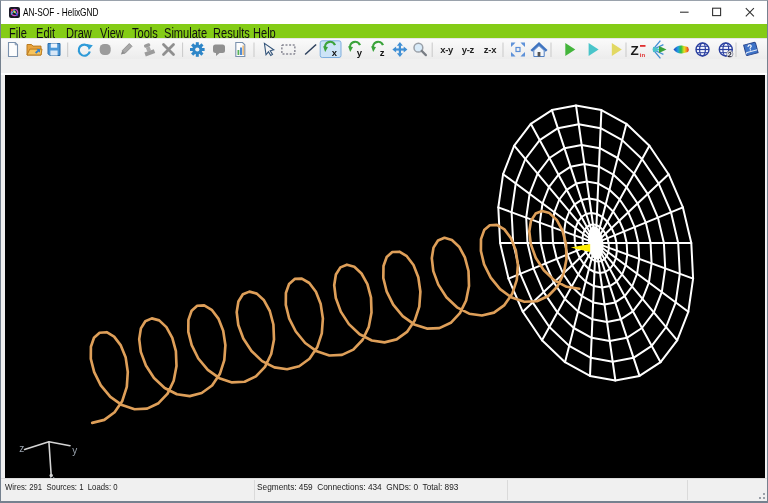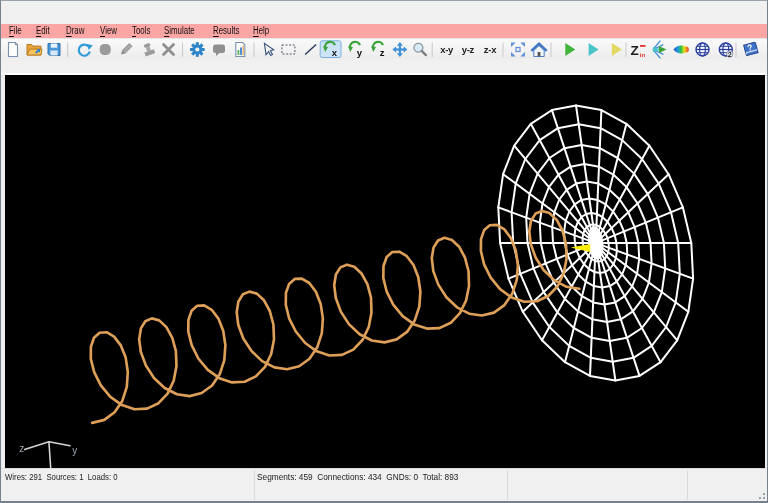--- a/index.html
+++ b/index.html
@@ -5,42 +5,62 @@
 html,body { width:768px; height:503px; overflow:hidden; background:#fff;
   font-family:"Liberation Sans", sans-serif; }
 .win { position:relative; width:768px; height:503px; background:#f0f0f0;
   border-left:1.5px solid #75818f; border-right:1.5px solid #75818f;
   border-bottom:2px solid #75818f; border-top:1px solid #9aa2ac; }
 .title { position:absolute; left:0; right:0; top:0; height:23px; background:#fff; }
 .title .ic { position:absolute; left:8px; top:6px; }
 .title .tt { position:absolute; left:22px; top:4.5px; font-size:11.5px; color:#000;
   transform:scaleX(0.721); transform-origin:0 0; white-space:nowrap; }
 .btns { position:absolute; right:0; top:0; }
-.menu { position:absolute; left:0; right:0; top:23px; height:13.5px; background:#fca5a5; font-size:10px; color:#111; }
+.menu { position:absolute; left:0; right:0; top:23px; height:13.5px; background:#84cc16; font-size:14px; color:#111; }
 .menu span { position:absolute; top:0.5px; display:inline-block; transform:scaleX(0.79);
   transform-origin:0 0; white-space:nowrap; }
 .menu u { text-decoration-thickness:0.8px; text-underline-offset:1.5px; }
 .tools { position:absolute; left:0; right:0; top:36.5px; height:21px;
   background:linear-gradient(#fafafa,#ececec); border-top:1px solid #e6e6e6; }
 .tabs { position:absolute; left:0; right:0; top:57.5px; height:16px; background:#f0f0f0; }
 .tab { position:absolute; top:2.5px; height:13.5px; background:#f2f2f2; border:1px solid #bfbfbf;
   border-bottom:none; border-radius:1.5px 1.5px 0 0; }
 .tab.act { top:0.5px; height:16px; background:#fff; z-index:3; }
 .tabs .tx { position:absolute; top:2.6px; font-size:10px; color:#222; z-index:4;
   display:inline-block; transform:scaleX(0.74); transform-origin:0 0; white-space:nowrap; }
 .page { position:absolute; left:0; right:0; top:71.5px; height:2.2px; background:#fff; z-index:2; }
 .canvas { position:absolute; left:3.6px; top:73.5px; width:760px; height:412.2px; background:#000; }
-.status { position:absolute; left:0; right:0; bottom:0; height:33px; background:#f0f0f0;
+.status { position:absolute; left:0; right:0; bottom:0; height:23px; background:#f0f0f0;
   border-top:1px solid #dcdcdc; font-size:9.8px; color:#222; }
 .status span { position:absolute; top:2px; display:inline-block; transform-origin:0 0; white-space:nowrap; }
 .ssep { position:absolute; top:1px; bottom:1px; width:1px; background:#dadada; }
 .grip { position:absolute; right:1px; bottom:1px; width:10px; height:10px; }
 </style></head>
 <body>
 <div class="win">
+  <div class="title">
+    <div class="ic">
+        <svg width="11" height="11" viewBox="0 0 11 11" style="display:block">
+          <rect width="11" height="11" rx="2" fill="#181826"></rect>
+          <circle cx="5.5" cy="5.5" r="3.2" fill="none" stroke="#c050c8" stroke-width="1.3"></circle>
+          <path d="M2 7.5 L5 3.5 L8 7.5" stroke="#50b8d8" stroke-width="1.2" fill="none"></path>
+          <rect x="2" y="2" width="2" height="2" fill="#d04040"></rect>
+          <rect x="7" y="6.5" width="2" height="2" fill="#4050d0"></rect>
+          <circle cx="5.5" cy="5" r="1" fill="#e8d840"></circle>
+        </svg>
+      </div>
+    <div class="tt">AN-SOF - HelixGND</div>
+    <div class="btns">
+        <svg width="92" height="23" viewBox="676 0 92 23" style="display:block">
+          <path d="M681 11.2 L689.6 11.2" stroke="#333" stroke-width="1.1"></path>
+          <rect x="713.6" y="7.2" width="8" height="7.4" fill="none" stroke="#333" stroke-width="1.1"></rect>
+          <path d="M746.8 7.2 L754.9 15.3 M746.8 15.3 L754.9 7.2" stroke="#333" stroke-width="1.1"></path>
+        </svg>
+      </div>
+  </div>
   <div class="menu">
       <span style="left:8.2px"><u>F</u>ile</span>
       <span style="left:35.2px"><u>E</u>dit</span>
       <span style="left:64.5px"><u>D</u>raw</span>
       <span style="left:98.6px"><u>V</u>iew</span>
       <span style="left:131.2px"><u>T</u>ools</span>
       <span style="left:163.4px"><u>S</u>imulate</span>
       <span style="left:212.3px"><u>R</u>esults</span>
       <span style="left:252.3px"><u>H</u>elp</span>
     </div>

